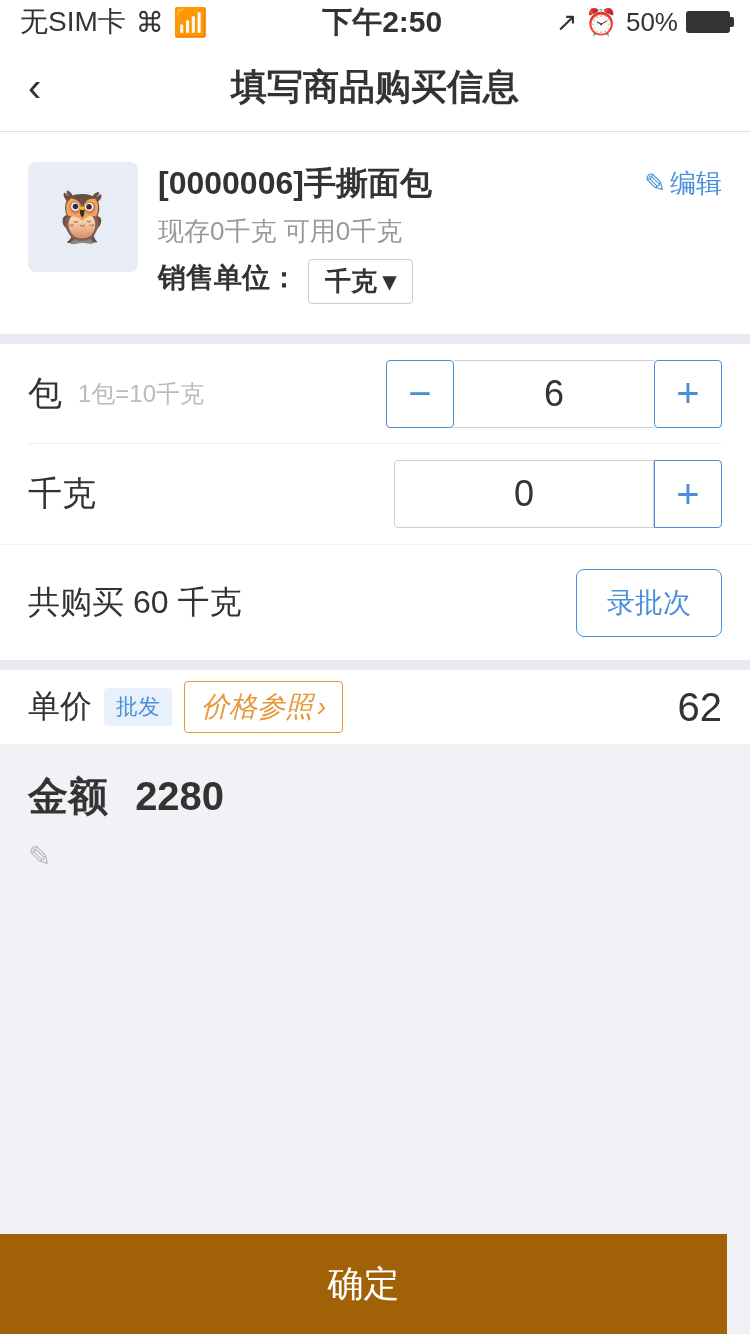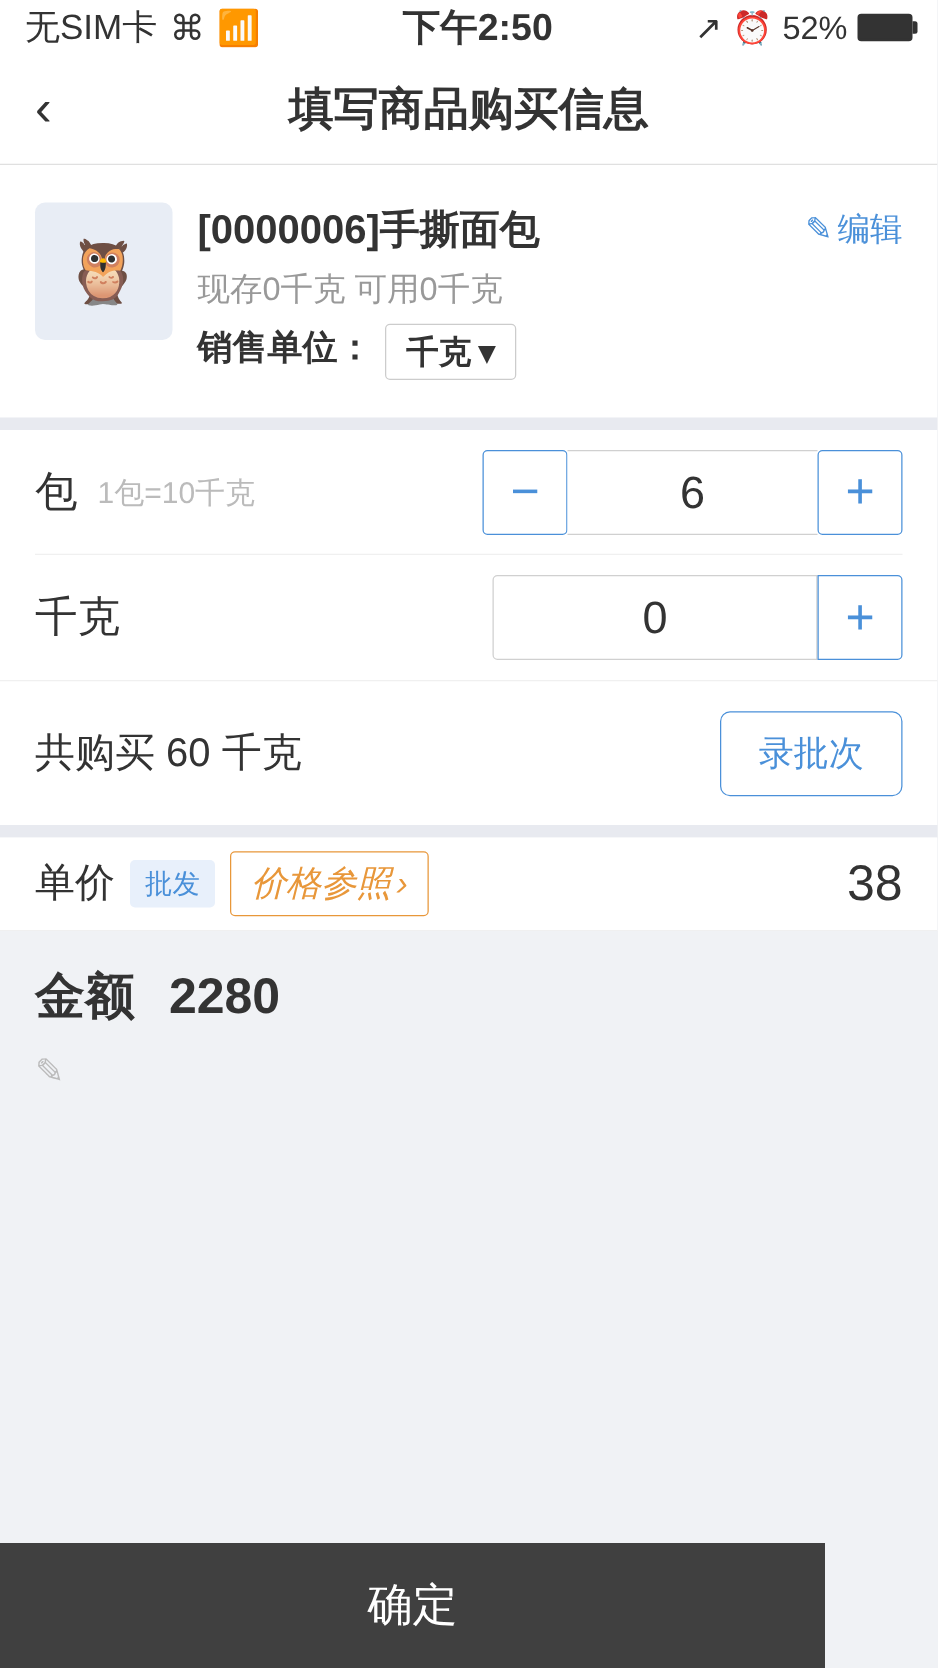--- a/index.html
+++ b/index.html
@@ -312,23 +312,23 @@
       gap: 10px;
       color: #bbb;
       font-size: 28px;
     }
 
     
     .bottom-bar {
       position: fixed;
       bottom: 0;
       left: 0;
-      width: 660px;
+      width: 727px;
       height: 100px;
-      background: #404040;
+      background: #a16207;
       display: flex;
       align-items: center;
       justify-content: center;
       cursor: pointer;
     }
     .bottom-btn-label {
       font-size: 36px;
       color: #fff;
       font-weight: 500;
     }
@@ -342,21 +342,21 @@
 <div class="status-bar">
   <div class="status-left">
     <span>无SIM卡</span>
     <span>⌘</span>
     <span>📶</span>
   </div>
   <div class="status-center">下午2:50</div>
   <div class="status-right">
     <span>↗</span>
     <span>⏰</span>
-    <span>52%</span>
+    <span>50%</span>
     <div class="battery-icon"></div>
   </div>
 </div>
 
 <div class="nav-bar">
   <div class="nav-back">‹</div>
   <div class="nav-title">填写商品购买信息</div>
 </div>
 
 <div class="product-card" style="position:relative;">
@@ -408,21 +408,21 @@
 <div class="separator"></div>
 
 <div class="price-section">
   <div class="price-row">
     <span class="price-label">单价</span>
     <span class="price-tag">批发</span>
     <button class="price-ref-btn">
       <span>价格参照</span>
       <span>›</span>
     </button>
-    <span class="price-value">38</span>
+    <span class="price-value">62</span>
   </div>
 </div>
 
 <div class="amount-section">
   <div class="amount-row">
     <span>金额</span>
     <span style="margin-left:16px;">2280</span>
   </div>
   <div class="note-row">
     <span>✎</span>

